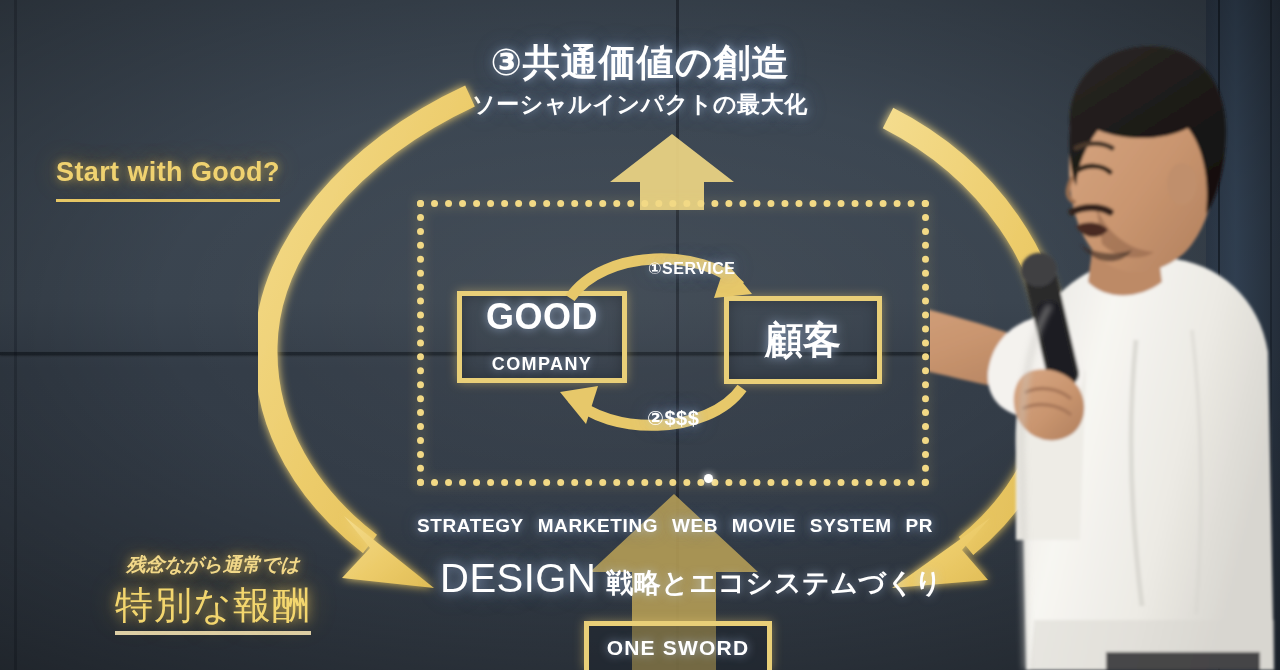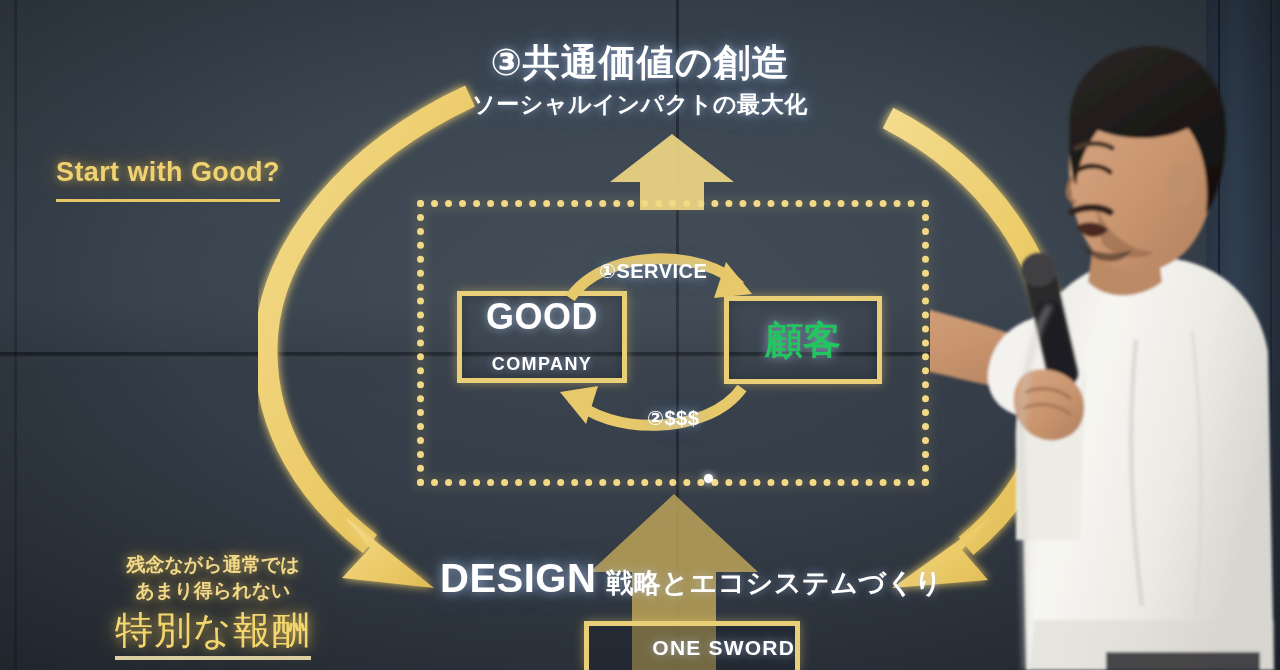--- a/index.html
+++ b/index.html
@@ -95,26 +95,26 @@
     box-shadow: 0 0 10px rgba(230,200,110,0.45), inset 0 0 14px rgba(0,0,0,0.25);
     display: flex; flex-direction: column;
     align-items: center; justify-content: center;
   }
   #good-box { left: 457px; top: 291px; width: 170px; height: 92px; }
   #good-l1 { font-size: 36px; font-weight: 800; color:#fff; line-height: 1;
              text-shadow: 0 0 10px rgba(190,215,255,0.6); letter-spacing: 0.5px;}
   #good-l2 { font-size: 18px; font-weight: 800; color:#fff; margin-top: 19px;
              letter-spacing: 1.4px; text-shadow: 0 0 8px rgba(190,215,255,0.5);}
   #cust-box { left: 724px; top: 296px; width: 158px; height: 88px; }
-  #cust-l1 { font-size: 38px; font-weight: 800; color:#22c55e;
+  #cust-l1 { font-size: 38px; font-weight: 800; color:#ffffff;
              text-shadow: 0 0 11px rgba(190,215,255,0.6); }
 
   
   .cycle-svg { position: absolute; left: 556px; top: 236px; width: 200px; height: 212px; }
-  #lbl-service { left: 599px; top: 259px; font-size: 20px; font-weight: 800; }
+  #lbl-service { left: 648px; top: 259px; font-size: 16px; font-weight: 800; }
   #lbl-money   { left: 647px; top: 406px; font-size: 20px; font-weight: 800; }
 
   
   .uparrow-top { position: absolute; left: 608px; top: 132px; width: 128px; height: 78px; }
   .uparrow-bot { position: absolute; left: 588px; top: 490px; width: 172px; height: 180px; }
 
   
   .arc-left  { position: absolute; left: 258px; top: 78px;  width: 240px; height: 520px; }
   .arc-right { position: absolute; left: 840px; top: 88px;  width: 230px; height: 510px; }
 
@@ -127,40 +127,40 @@
     color: #ffffff; font-size: 19px; font-weight: 800; letter-spacing: 0.6px;
     white-space: nowrap;
     text-shadow: 0 0 9px rgba(190,215,255,0.55), 0 0 20px rgba(120,160,220,0.3);
   }
 
   
   #design-row {
     position: absolute; left: 440px; top: 556px;
     display: flex; align-items: baseline; gap: 10px; white-space: nowrap;
   }
-  #design-en { color:#fff; font-size: 40px; font-weight: 700; letter-spacing: 0.5px;
+  #design-en { color:#fff; font-size: 40px; font-weight: 400; letter-spacing: 0.5px;
                text-shadow: 0 0 11px rgba(190,215,255,0.6), 0 0 24px rgba(120,160,220,0.35); }
   #design-jp { color:#fff; font-size: 27px; font-weight: 800; letter-spacing: 0.5px;
                text-shadow: 0 0 10px rgba(190,215,255,0.55); }
 
   
   #sword-box {
-    position: absolute; left: 584px; top: 621px; width: 216px; height: 49px;
+    position: absolute; left: 584px; top: 621px; width: 188px; height: 49px;
     border: 5px solid #e9cf78; border-bottom: none;
     box-shadow: 0 0 10px rgba(230,200,110,0.45);
-    display: flex; align-items: center; justify-content: flex-end;
+    display: flex; align-items: center; justify-content: center;
     background: rgba(22,28,36,0.35);
   }
   #sword-txt { color:#fff; font-size: 21px; font-weight: 800; letter-spacing: 1.2px;
                text-shadow: 0 0 10px rgba(190,215,255,0.6); }
 
   
   #reward { position: absolute; left: 78px; top: 552px; width: 270px; text-align: center; }
   #rw-l1, #rw-l2 { color:#f2d98a; font-size: 19px; font-weight: 800; line-height: 1.35;
-                   text-shadow: 0 0 9px rgba(240,205,100,0.6), 0 0 20px rgba(215,165,45,0.4); }
+                   text-shadow: 0 0 9px rgba(240,205,100,0.6), 0 0 20px rgba(215,165,45,0.4); font-style: italic; }
   #rw-l3 { color:#f3d66e; font-size: 38px; font-weight: 400; letter-spacing: 1px;
            margin-top: 2px; display: inline-block;
            border-bottom: 4px solid #ded0a8;
            text-shadow: 0 0 12px rgba(240,205,100,0.7), 0 0 28px rgba(215,165,45,0.45); }
 
   
   #presenter { position: absolute; left: 930px; top: 0; width: 350px; height: 670px; }
 
   
   #cursor-dot {
@@ -242,33 +242,40 @@
 
   <div class="wtext" id="lbl-service">①SERVICE</div>
   <div class="wtext" id="lbl-money">②$$$</div>
 
   <div id="cursor-dot"></div>
 
   <svg class="uparrow-bot" viewBox="0 0 172 180">
     <path d="M 86 4 L 170 82 L 128 82 L 128 180 L 44 180 L 44 82 L 2 82 Z" fill="#b79f57" opacity="0.88"></path>
   </svg>
 
+  <div id="svc-row">
+    <span class="svc">STRATEGY</span>
+    <span class="svc">MARKETING</span>
+    <span class="svc">WEB</span>
+    <span class="svc">MOVIE</span>
+    <span class="svc">SYSTEM</span>
+    <span class="svc">PR</span>
+  </div>
 
   <div id="design-row">
     <span id="design-en">DESIGN</span>
     <span id="design-jp">戦略とエコシステムづくり</span>
   </div>
 
   <div id="sword-box">
     <span id="sword-txt">ONE SWORD</span>
   </div>
 
   <div id="reward">
     <div id="rw-l1">残念ながら通常では</div>
-    <div id="rw-l2">あまり得られない</div>
     <div id="rw-l3">特別な報酬</div>
   </div>
 
   <svg id="presenter" viewBox="0 0 350 670">
     <defs>
       <linearGradient id="shirt" x1="0" y1="0" x2="1" y2="0.4">
         <stop offset="0%" stop-color="#e7e5df"></stop>
         <stop offset="35%" stop-color="#f7f6f2"></stop>
         <stop offset="70%" stop-color="#eceae4"></stop>
         <stop offset="100%" stop-color="#d8d6d0"></stop>

